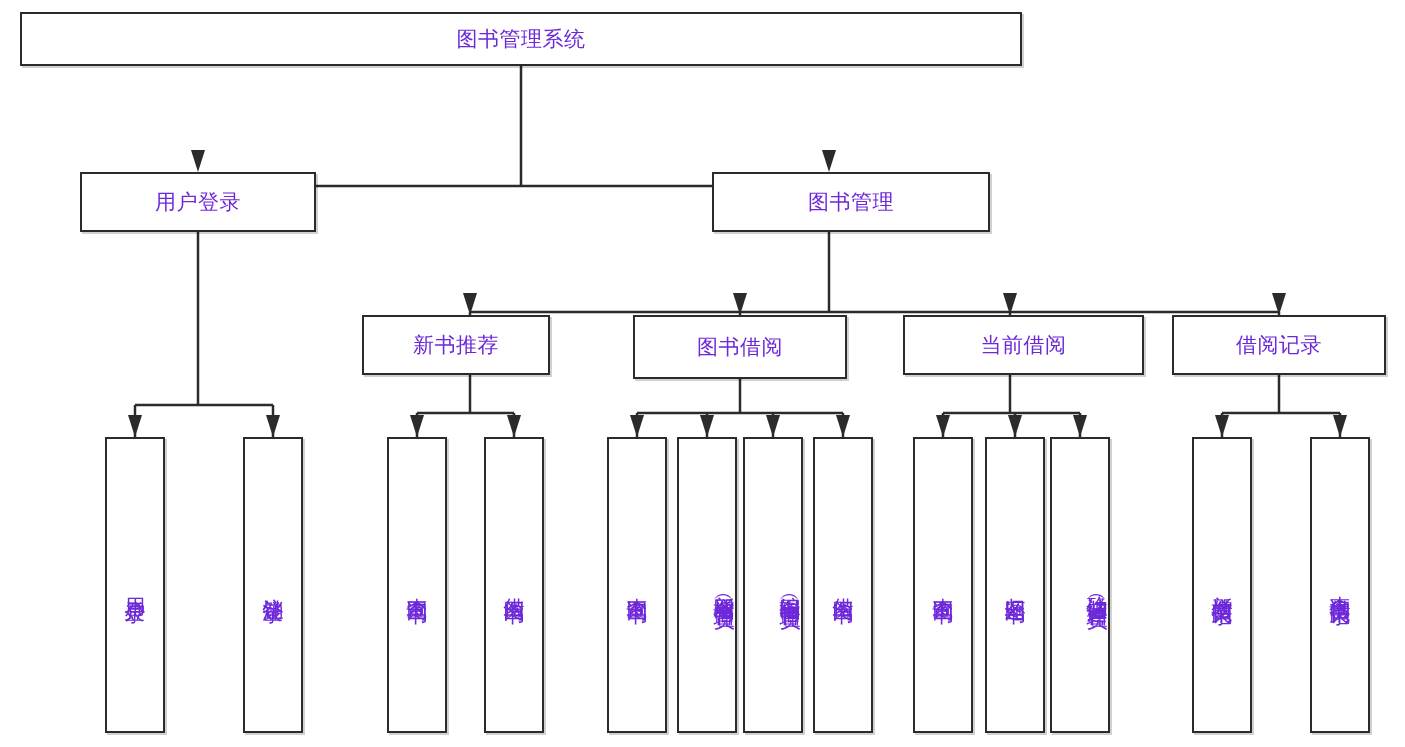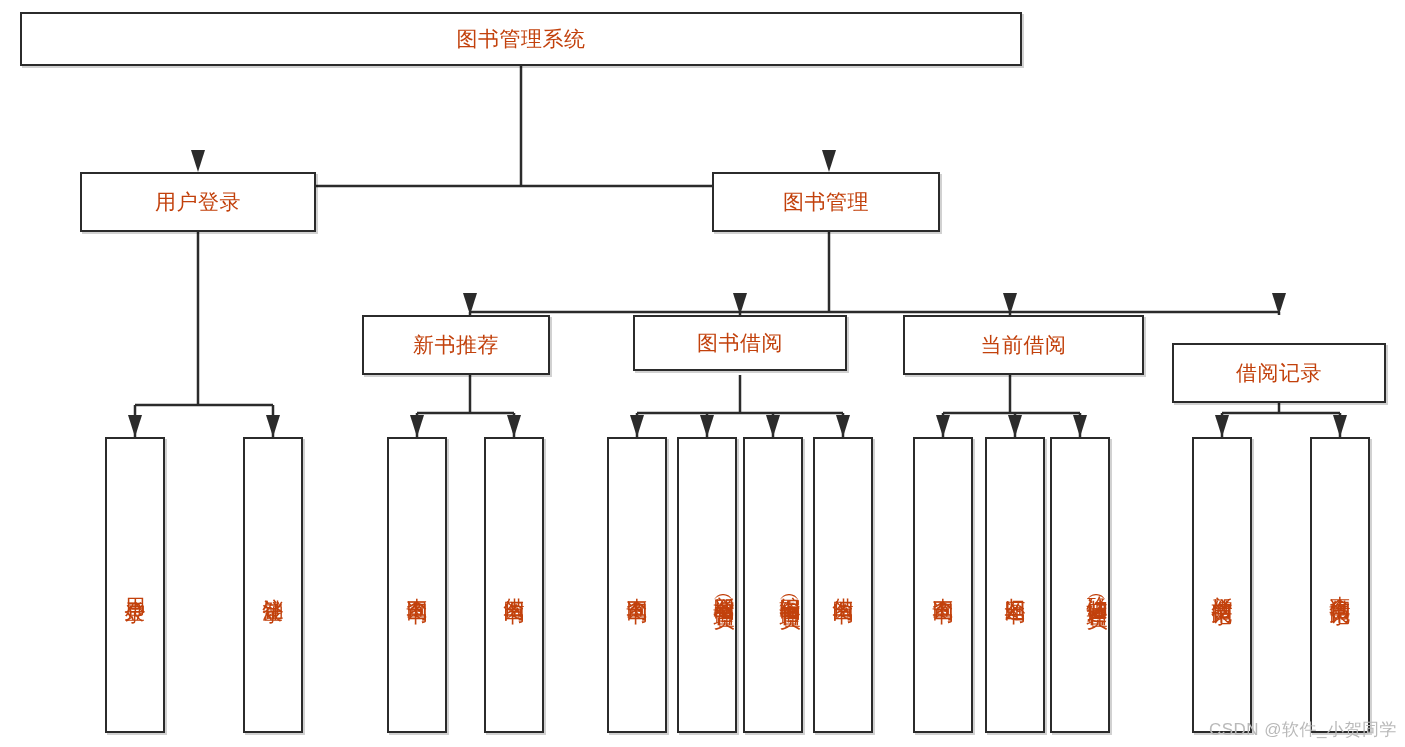--- a/index.html
+++ b/index.html
@@ -27,21 +27,21 @@
     background: #ffffff;
     border: 2.5px solid #2b2b2b;
     box-shadow: 2px 2px 0 rgba(0,0,0,0.18);
   }
   .node-label {
     position: absolute;
     left: 0; right: 0; top: 0; bottom: 0;
     display: flex;
     align-items: center;
     justify-content: center;
-    color: #c2410c;
+    color: #6d28d9;
     letter-spacing: 0.5px;
     white-space: nowrap;
   }
   .node-box.horizontal .node-label {
     font-size: 21px;
   }
   .node-box.vertical .node-label {
     writing-mode: vertical-rl;
     text-orientation: upright;
     font-size: 21px;
@@ -133,33 +133,33 @@
       <line x1="1340" y1="413" x2="1340" y2="437" stroke="#2b2b2b" stroke-width="2.5"></line>
       <polygon points="1333,415 1347,415 1340,437" fill="#2b2b2b"></polygon>
     </svg>
   <div id="nodes-layer">
       <div class="node-box horizontal" style="left: 20px; top: 12px; width: 1002px; height: 54px;">
         <div class="node-label">图书管理系统</div>
       </div>
       <div class="node-box horizontal" style="left: 80px; top: 172px; width: 236px; height: 60px;">
         <div class="node-label">用户登录</div>
       </div>
-      <div class="node-box horizontal" style="left: 712px; top: 172px; width: 228px; height: 60px; padding-left: 29px;">
+      <div class="node-box horizontal" style="left: 712px; top: 172px; width: 278px; height: 60px; padding-left: 29px;">
         <div class="node-label">图书管理</div>
       </div>
       <div class="node-box horizontal" style="left: 362px; top: 315px; width: 188px; height: 60px;">
         <div class="node-label">新书推荐</div>
       </div>
-      <div class="node-box horizontal" style="left: 633px; top: 315px; width: 214px; height: 56px;">
+      <div class="node-box horizontal" style="left: 633px; top: 315px; width: 214px; height: 64px;">
         <div class="node-label">图书借阅</div>
       </div>
       <div class="node-box horizontal" style="left: 903px; top: 315px; width: 241px; height: 60px;">
         <div class="node-label">当前借阅</div>
       </div>
-      <div class="node-box horizontal" style="left: 1172px; top: 315px; width: 214px; height: 60px; margin-top: 28px;">
+      <div class="node-box horizontal" style="left: 1172px; top: 315px; width: 214px; height: 60px;">
         <div class="node-label">借阅记录</div>
       </div>
       <div class="node-box vertical vcenter" style="left: 105px; top: 437px; width: 60px; height: 296px;">
         <div class="node-label">用户登录</div>
       </div>
       <div class="node-box vertical vcenter" style="left: 243px; top: 437px; width: 60px; height: 296px;">
         <div class="node-label">注销登录</div>
       </div>
       <div class="node-box vertical vcenter" style="left: 387px; top: 437px; width: 60px; height: 296px;">
         <div class="node-label">查询图书</div>
@@ -188,14 +188,13 @@
       <div class="node-box vertical" style="left: 1050px; top: 437px; width: 60px; height: 296px;">
         <div class="node-label">确认归还（管理员）</div>
       </div>
       <div class="node-box vertical vcenter" style="left: 1192px; top: 437px; width: 60px; height: 296px;">
         <div class="node-label">新增借阅记录</div>
       </div>
       <div class="node-box vertical vcenter" style="left: 1310px; top: 437px; width: 60px; height: 296px;">
         <div class="node-label">查询借阅记录</div>
       </div>
     </div>
-  <div id="watermark">CSDN @软件_小贺同学</div>
 </div>
 
 </body></html>

